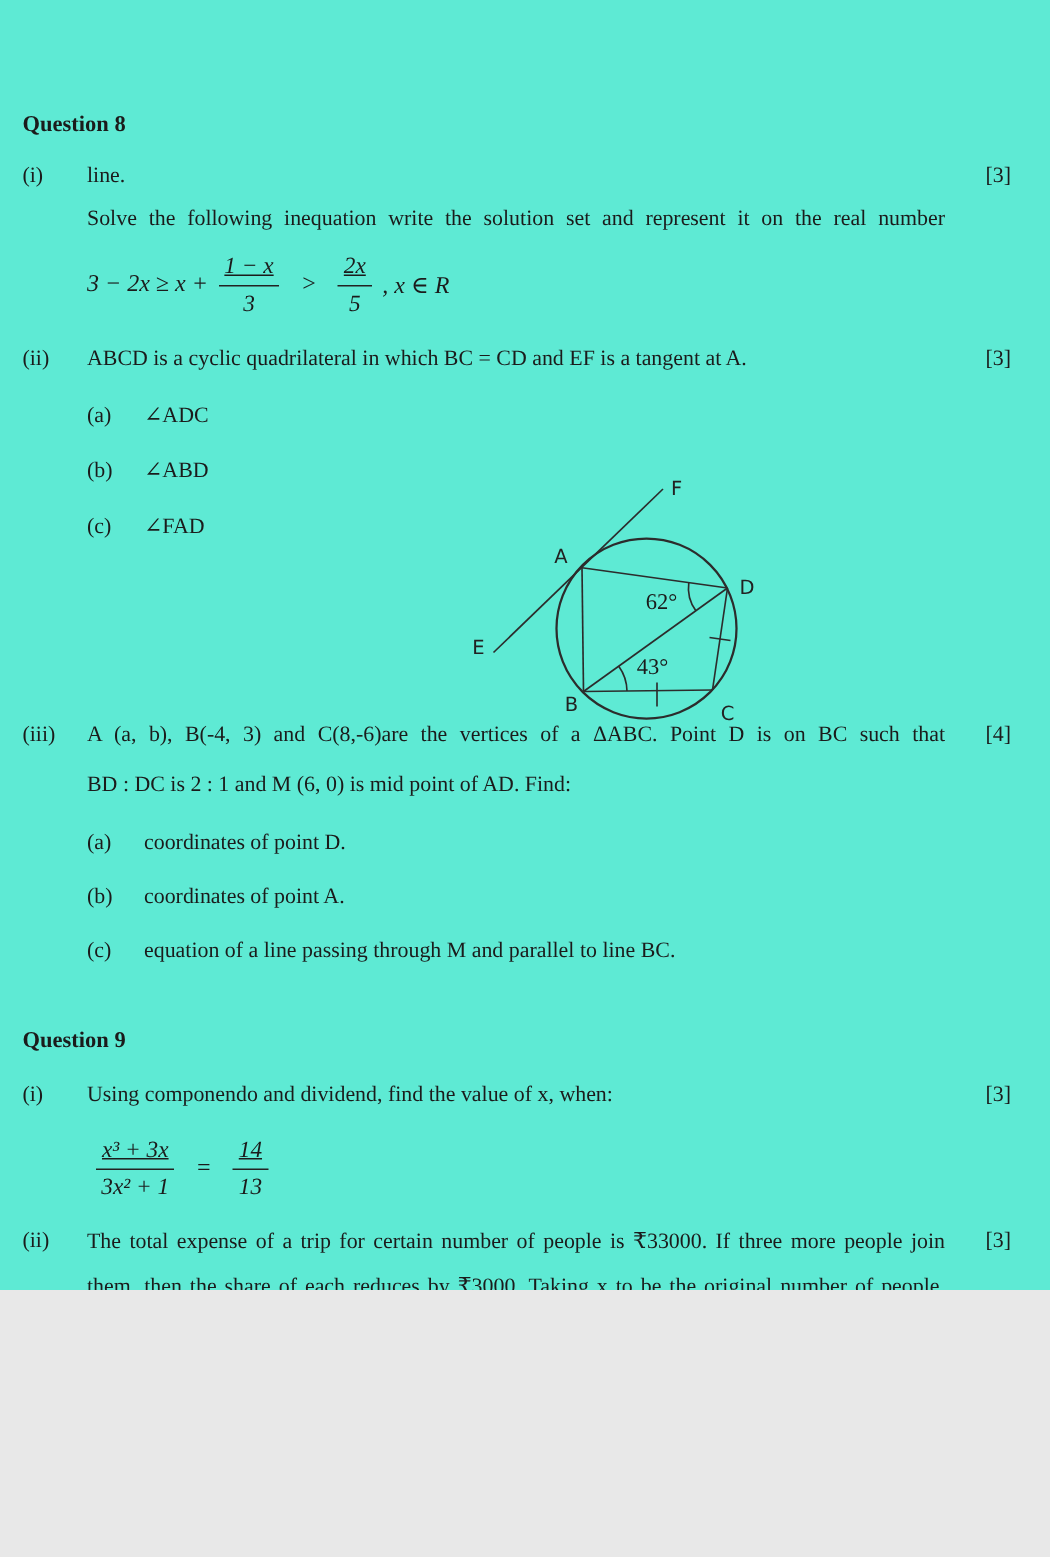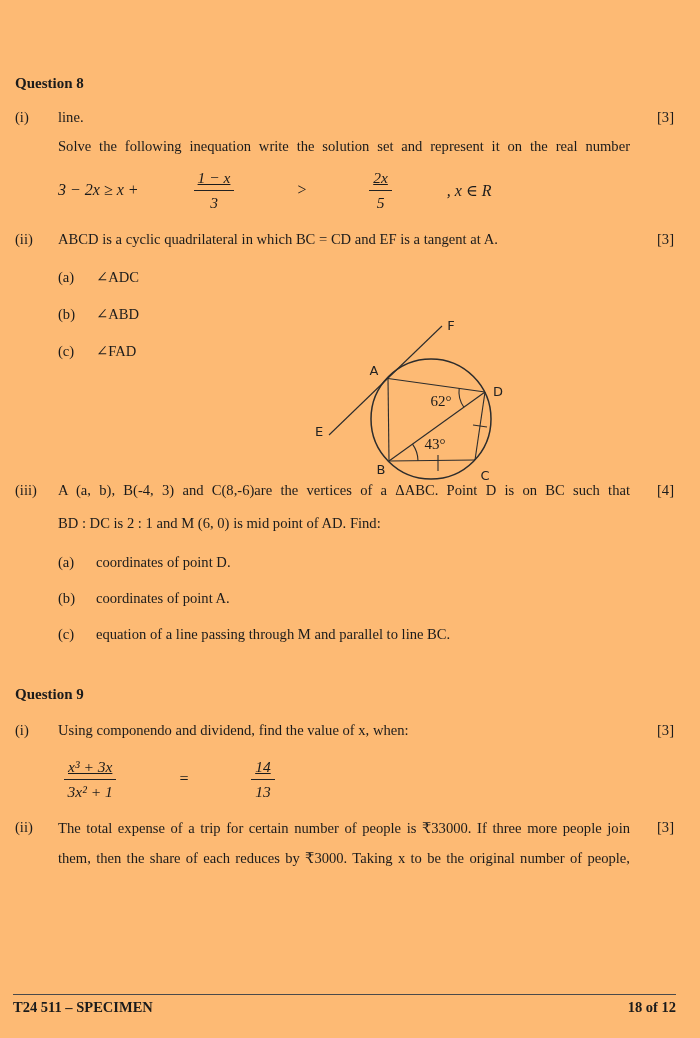--- a/index.html
+++ b/index.html
@@ -1,20 +1,20 @@
 <!DOCTYPE html>
 <html><head>
 <meta charset="utf-8">
 <style>
   html,body { margin:0; padding:0; background:#e8e8e8; }
   .page {
     position:relative;
-    width:700px; height:1038px;
+    width:700px; height:860px;
     margin:0 auto;
-    background:#fdba74;
+    background:#5eead4;
     color:#1b1b1b;
     font-family:"Liberation Serif","DejaVu Serif","DejaVu Sans",serif;
     font-size:14.6px;
     overflow:hidden;
   }
   .content { padding:0 26px 0 15px; }
 
   .qhead { font-weight:bold; font-size:15px; line-height:20px; }
   #q8-head { padding-top:73px; }
   #q9-head { margin-top:32px; }
@@ -34,21 +34,21 @@
   #q9ii { margin-top:6px; }
 
   .subs { margin-top:3px; }
   .sub { display:grid; grid-template-columns:38px 1fr; }
   #q8ii .sub { line-height:37px; }
   #q8iii .subs { margin-top:4px; }
   #q8iii .sub { line-height:36px; }
 
   .formula {
     margin-left:43px; display:flex; align-items:center;
-    font-style:italic; font-size:16px;gap:48px;
+    font-style:italic; font-size:16px;
   }
   #formula-q8 { margin-top:4px; height:50px; }
   #formula-q9 { margin-top:6px; height:56px; margin-left:42px; }
   .formula .op { margin:0 7px; }
   .frac { display:inline-block; text-align:center; vertical-align:middle; margin:0 7px; font-size:15.5px; line-height:1.25; }
   .frac .fn { display:block; border-bottom:1.2px solid #222; padding:0 4px 2px;text-decoration:underline; }
   .frac .fd { display:block; padding-top:2px; }
 
   #diagram { position:absolute; left:295px; top:314px; }
 

